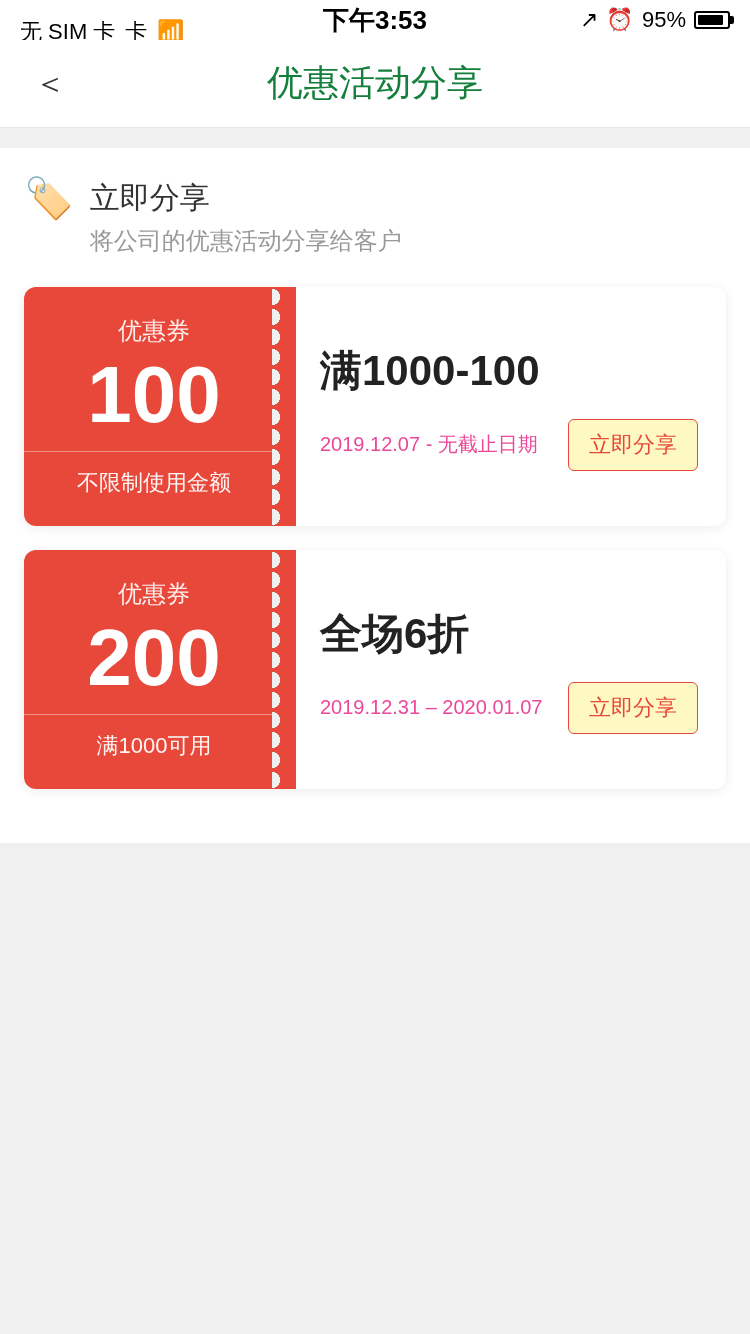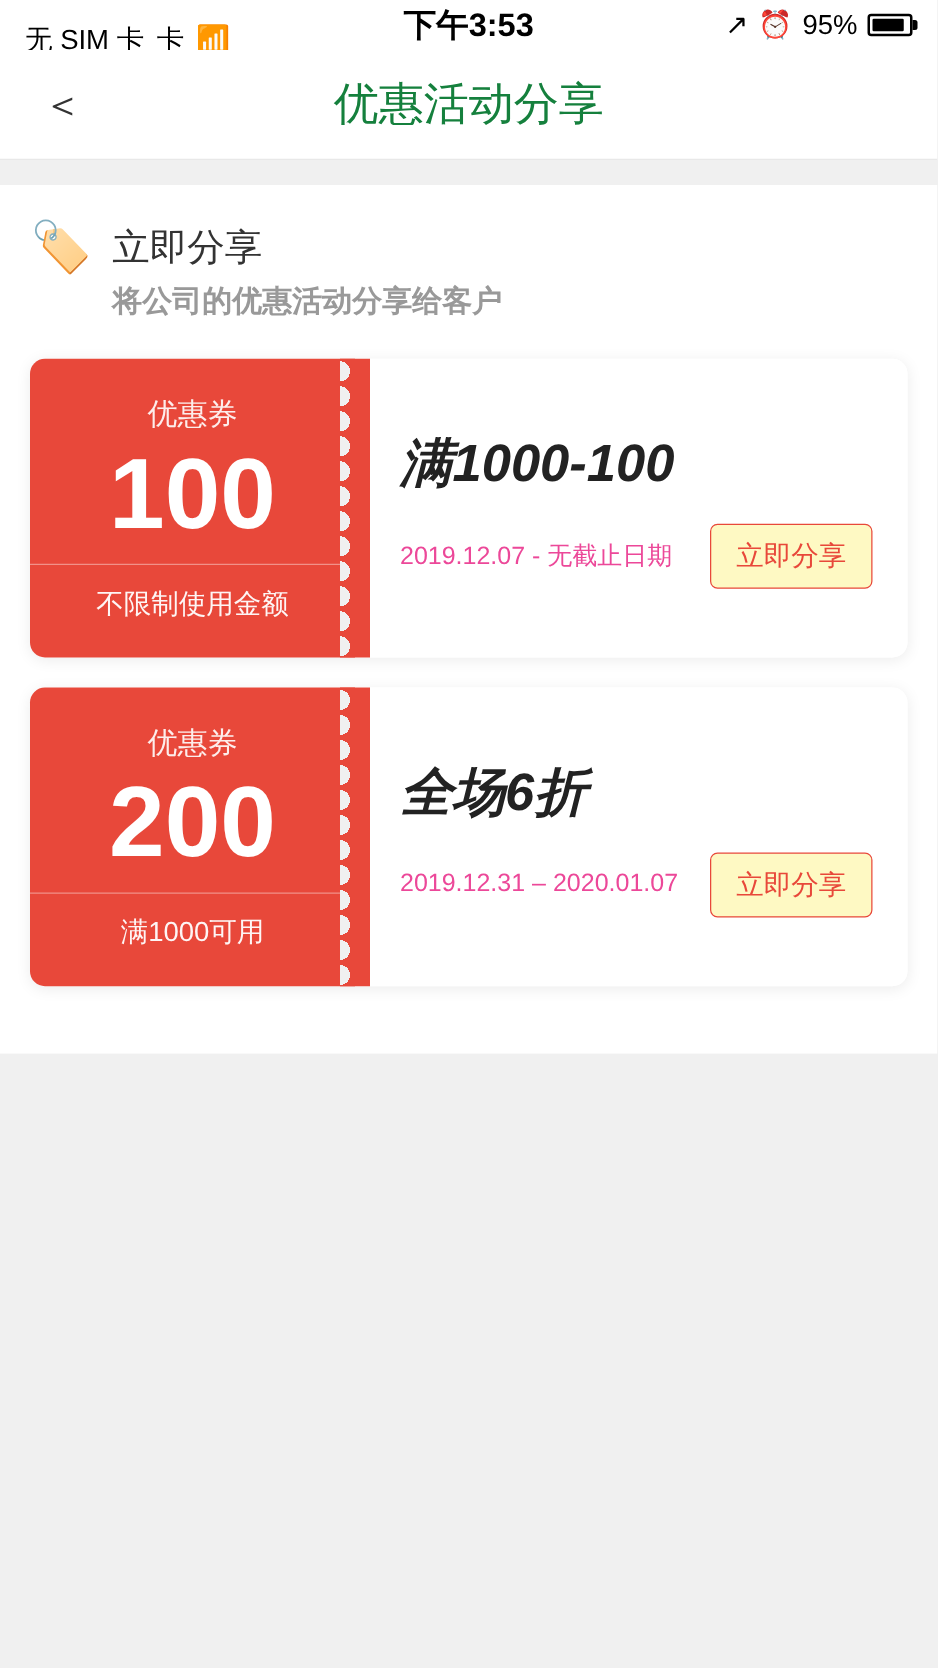--- a/index.html
+++ b/index.html
@@ -124,21 +124,20 @@
     .section-text {}
     .section-title {
       font-size: 30px;
       font-weight: 500;
       color: #333;
       margin-bottom: 6px;
     }
     .section-subtitle {
       font-size: 24px;
       color: #999;
-      font-weight: bold;
     }
 
     
     .coupon-list {
       display: flex;
       flex-direction: column;
       gap: 0;
     }
 
     .coupon-card {
@@ -228,21 +227,20 @@
       justify-content: center;
       background: #fff;
       border-radius: 0 12px 12px 0;
     }
 
     .coupon-name {
       font-size: 42px;
       font-weight: 600;
       color: #222;
       margin-bottom: 20px;
-      font-style: italic;
     }
 
     .coupon-bottom {
       display: flex;
       align-items: center;
       justify-content: space-between;
       gap: 12px;
     }
 
     .coupon-date {

